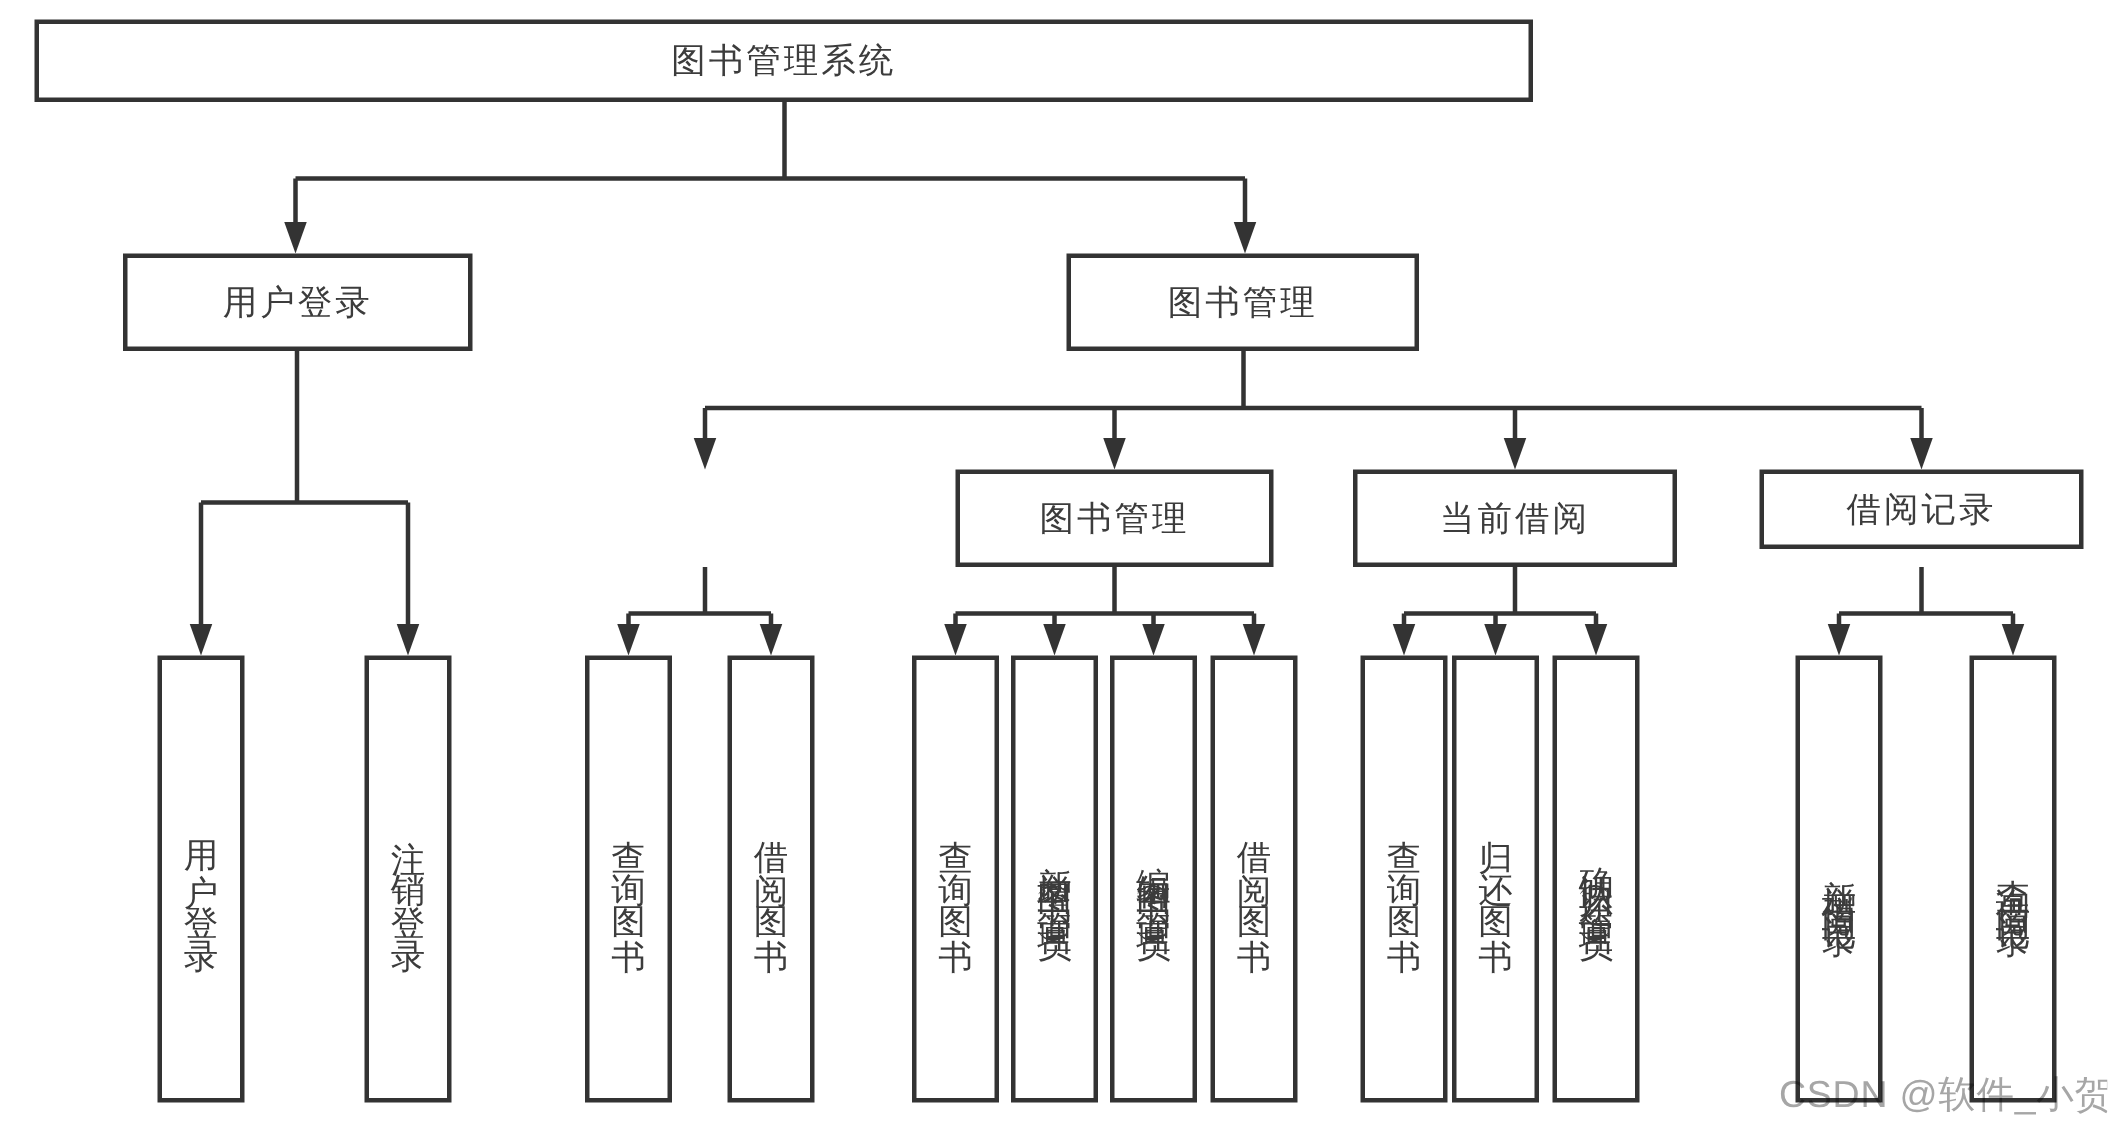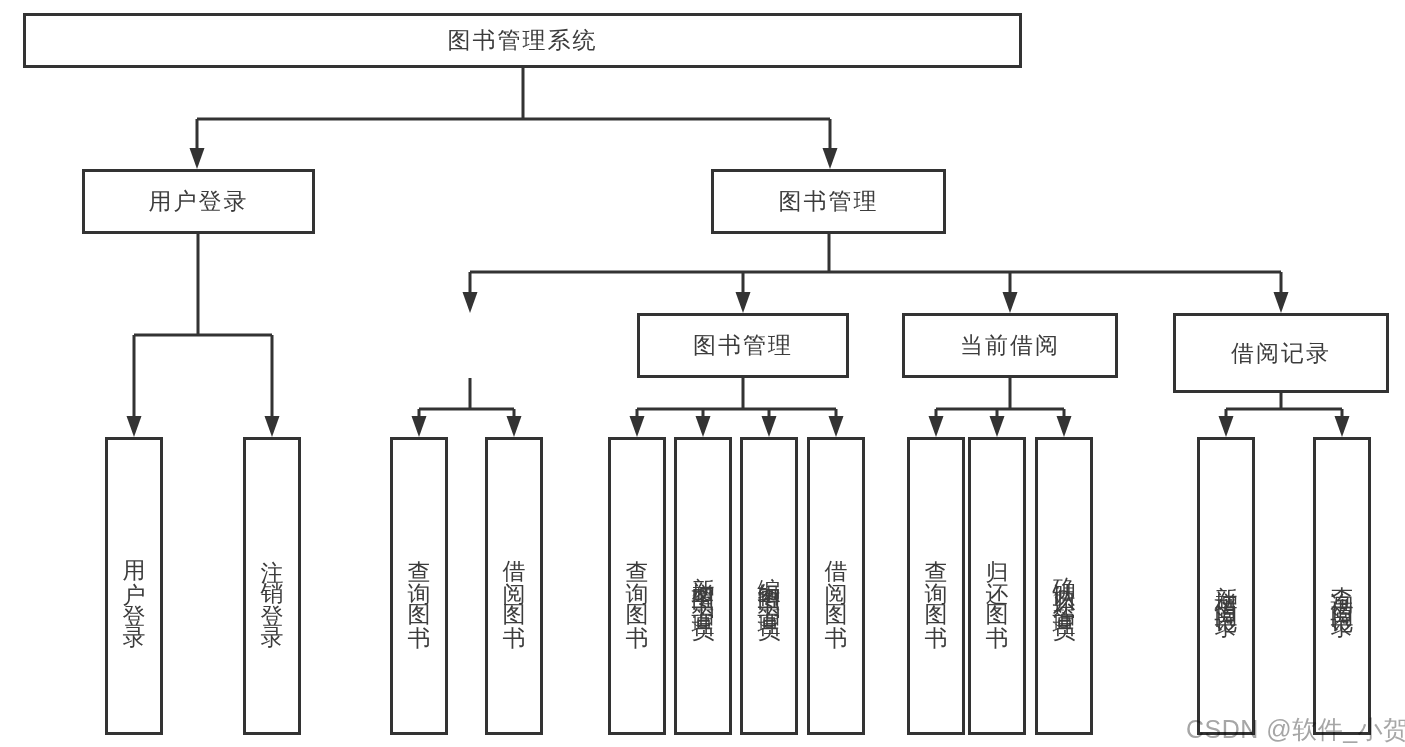--- a/index.html
+++ b/index.html
@@ -37,21 +37,21 @@
     line-height:1;
   }
   .vnode.spread{letter-spacing:22px;}
   
   #n-root{left:23px;top:13px;width:999px;height:55px;}
   #n-user-login{left:82px;top:169px;width:233px;height:65px;}
   #n-book-mgmt{left:711px;top:169px;width:235px;height:65px;}
   #n-new-book-rec{left:362px;top:313px;width:216px;height:65px;}
   #n-book-borrow{left:637px;top:313px;width:212px;height:65px;}
   #n-current-borrow{left:902px;top:313px;width:216px;height:65px;}
-  #n-borrow-record{left:1173px;top:313px;width:216px;height:80px;}
+  #n-borrow-record{left:1173px;top:313px;width:216px;height:53px;}
   #n-leaf-login{left:105px;}
   #n-leaf-logout{left:243px;}
   #n-leaf-rec-query{left:390px;}
   #n-leaf-rec-borrow{left:485px;}
   #n-leaf-bb-query{left:608px;}
   #n-leaf-bb-add{left:674px;}
   #n-leaf-bb-edit{left:740px;}
   #n-leaf-bb-borrow{left:807px;}
   #n-leaf-cb-query{left:907px;}
   #n-leaf-cb-return{left:968px;}

